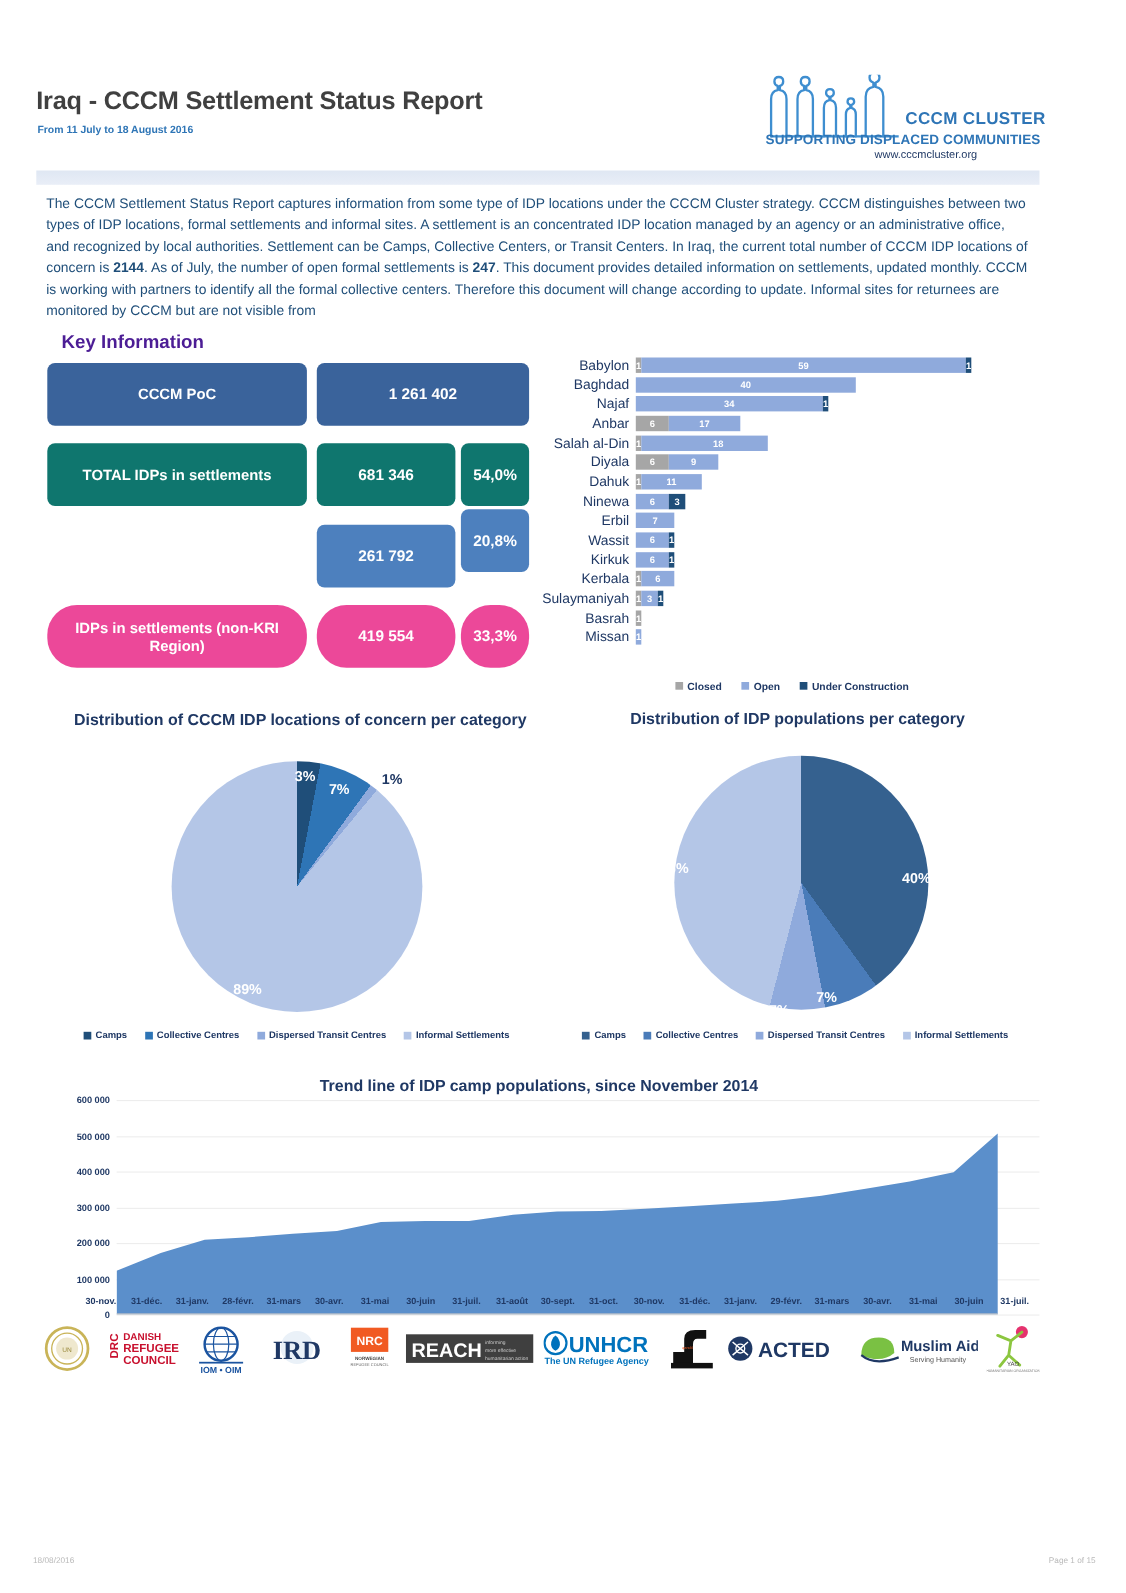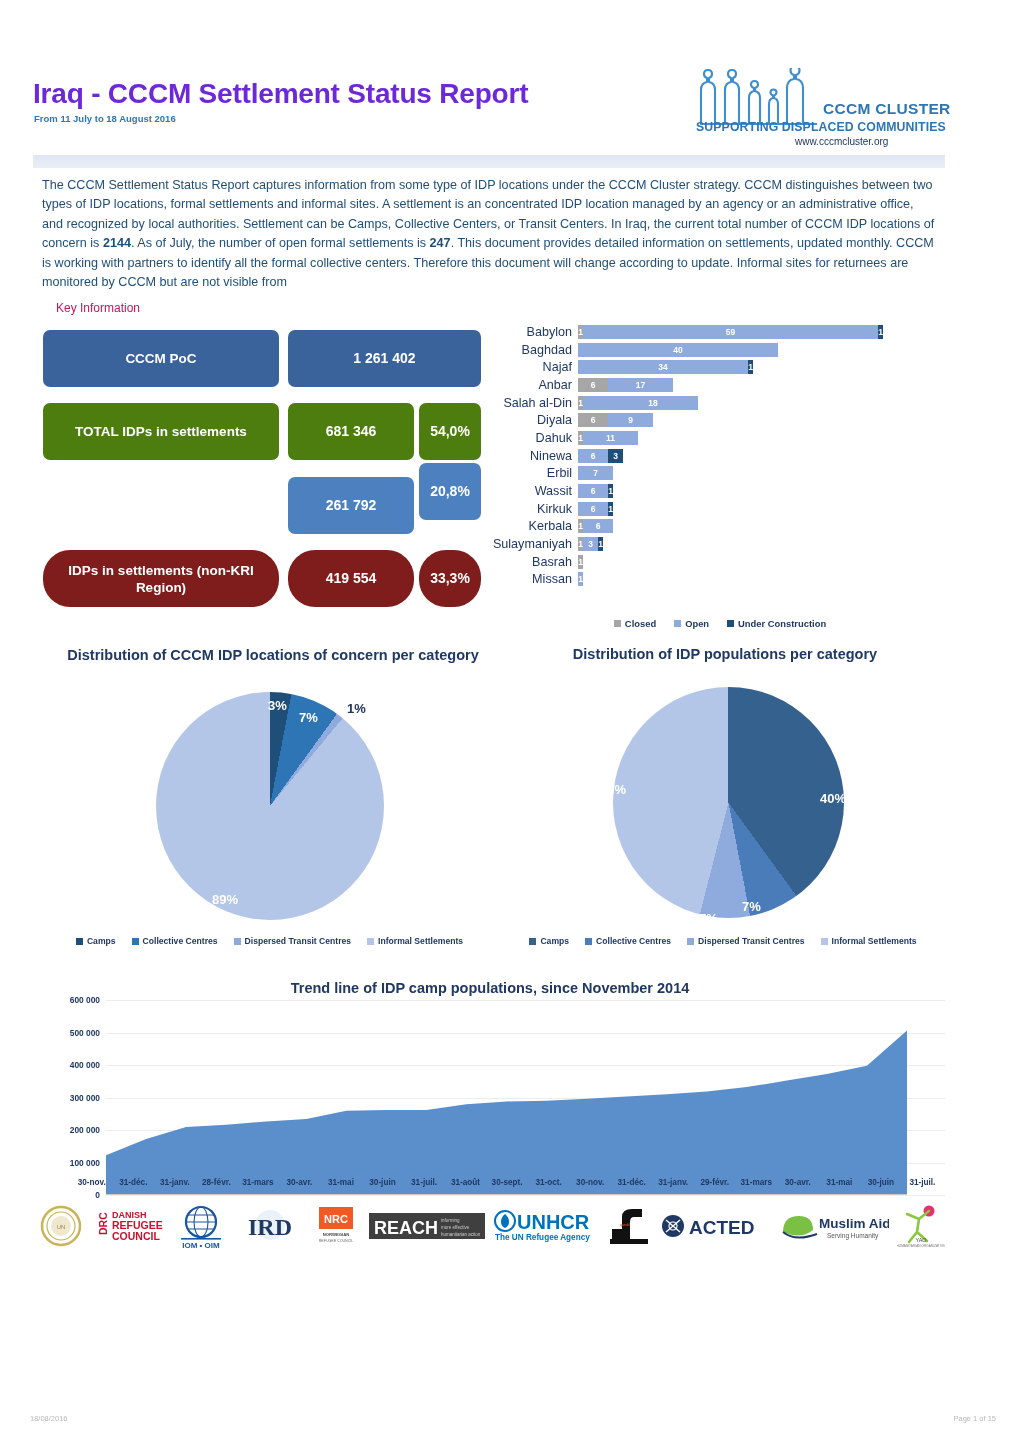--- a/index.html
+++ b/index.html
@@ -26,23 +26,23 @@
   .header {
     position: absolute;
     left: 0; top: 0;
     width: 1024px;
     height: 150px;
   }
   .title {
     position: absolute;
     left: 33px;
     top: 78px;
-    font-size: 28px;
-    font-weight: bold;
-    color: #6d28d9;
+    font-size: 23px;
+    font-weight: bold;
+    color: #404040;
     letter-spacing: -0.2px;
     white-space: nowrap;
   }
   .subtitle {
     position: absolute;
     left: 34px;
     top: 113px;
     font-size: 9.5px;
     font-weight: bold;
     color: #2E75B6;
@@ -109,40 +109,40 @@
     color: #1F4E79;
     text-align: left;
   }
   .intro-text b { font-weight: bold; }
 
   
   .key-info-title {
     position: absolute;
     left: 56px;
     top: 301px;
-    font-size: 12px;
-    font-weight: normal;
-    color: #be185d;
+    font-size: 17px;
+    font-weight: bold;
+    color: #4c1d95;
   }
   .kbox {
     position: absolute;
     border-radius: 7px;
     color: #ffffff;
     font-weight: bold;
     display: flex;
     align-items: center;
     justify-content: center;
     text-align: center;
     box-sizing: border-box;
     line-height: 17px;
   }
   .kbox.dark  { background: #3A639B; }
-  .kbox.dark2 { background: #4d7c0f; }
+  .kbox.dark2 { background: #0f766e; }
   .kbox.mid   { background: #4D80BE; }
-  .kbox.mid2  { background: #7f1d1d; border-radius: 27px; }
+  .kbox.mid2  { background: #ec4899; border-radius: 27px; }
 
   
   .chart-title {
     position: absolute;
     font-weight: bold;
     color: #1F3864;
     text-align: center;
   }
   #bar-chart-title {
     left: 490px; top: 299px; width: 460px;

